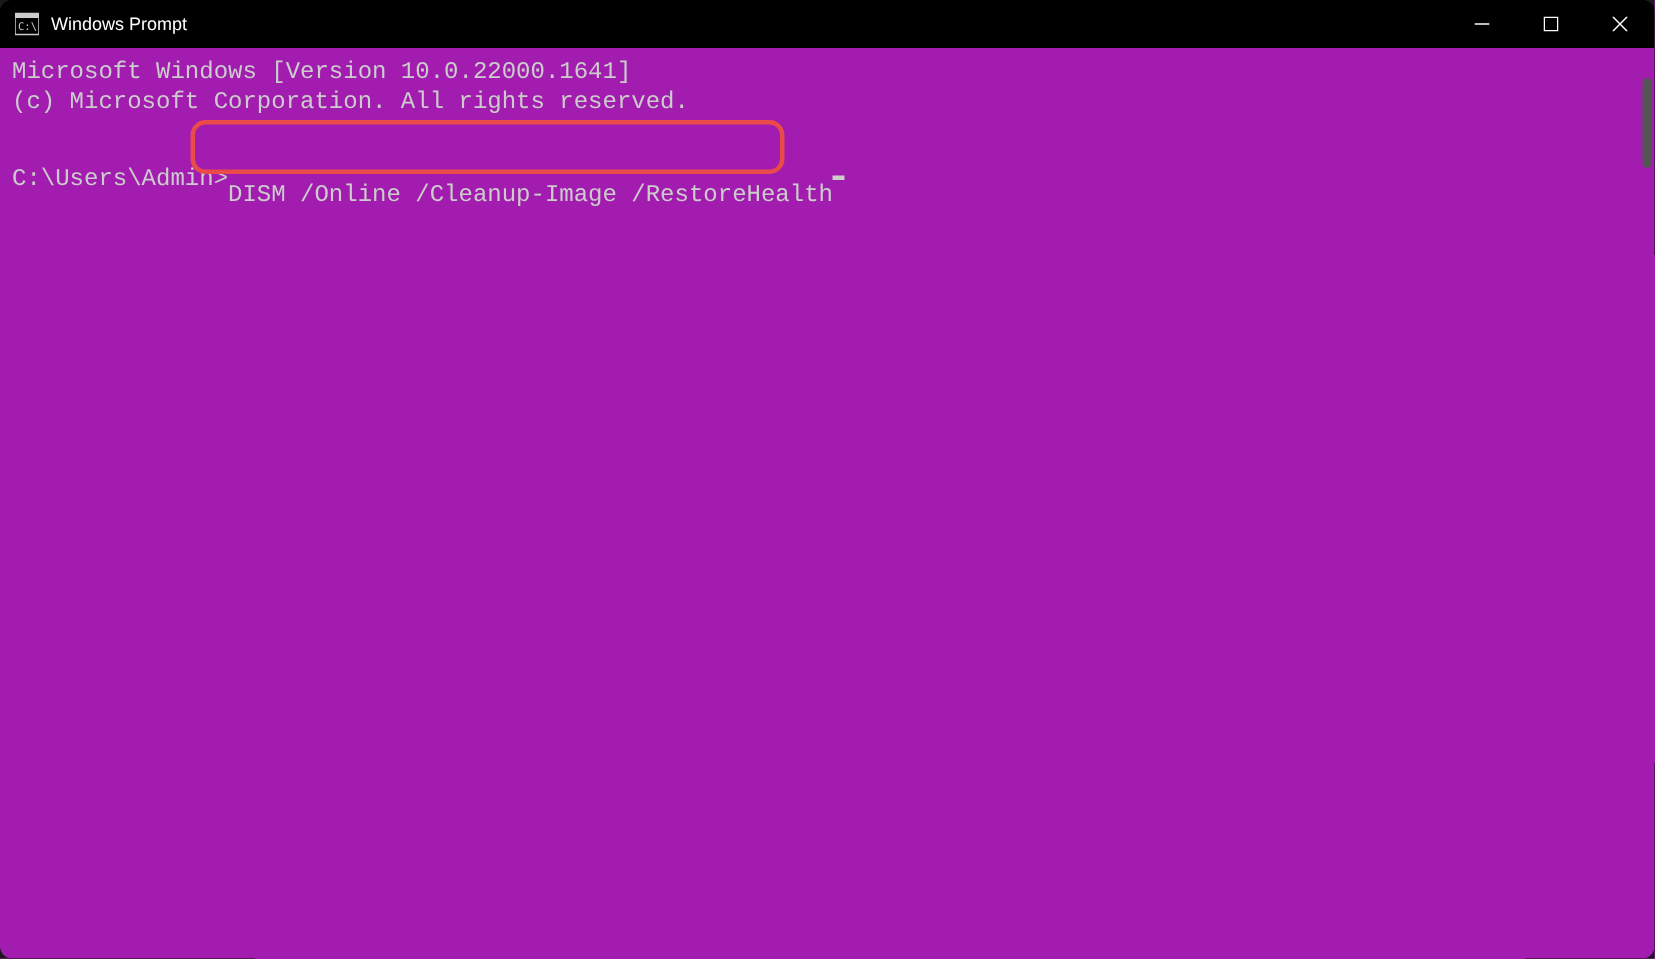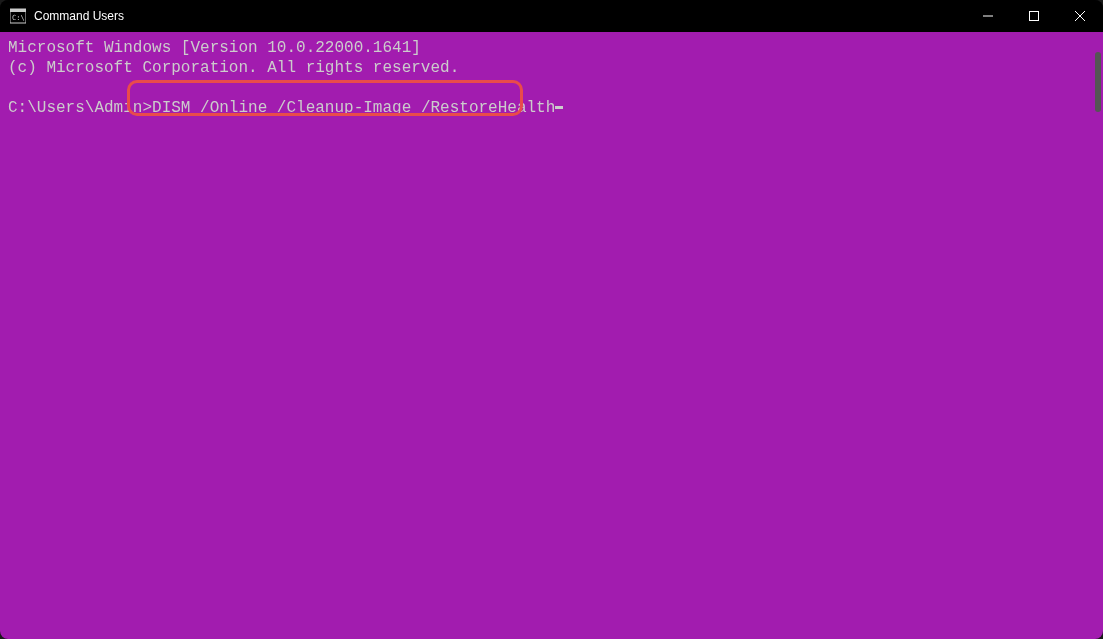--- a/index.html
+++ b/index.html
@@ -88,20 +88,21 @@
     .prompt-line {
       display: flex;
       white-space: pre;
       align-items: center;
     }
     .prompt-text {
       color: #cccccc;
     }
     .command-text {
       color: #cccccc;
+      margin-top: 22px;
     }
     .highlight-box {
       position: absolute;
       border: 3px solid #e94b4b;
       border-radius: 10px;
       pointer-events: none;
     }
     .cursor {
       display: inline-block;
       width: 8px;
@@ -126,21 +127,21 @@
 
 <div class="window">
   <div class="titlebar">
     <div class="titlebar-icon">
       <svg viewBox="0 0 16 16">
         <rect x="0" y="1" width="16" height="14" fill="none" stroke="#cccccc" stroke-width="1"></rect>
         <rect x="0" y="1" width="16" height="3" fill="#cccccc"></rect>
         <text x="2" y="12" font-size="7" fill="#cccccc" font-family="monospace">C:\</text>
       </svg>
     </div>
-    <div class="titlebar-title">Command Users</div>
+    <div class="titlebar-title">Windows Prompt</div>
     <div class="titlebar-spacer"></div>
     <div class="window-controls">
       <div class="window-control">
         <svg viewBox="0 0 10 10">
           <line x1="0" y1="5" x2="10" y2="5" stroke="#ffffff" stroke-width="1"></line>
         </svg>
       </div>
       <div class="window-control">
         <svg viewBox="0 0 10 10">
           <rect x="0.5" y="0.5" width="9" height="9" fill="none" stroke="#ffffff" stroke-width="1"></rect>

